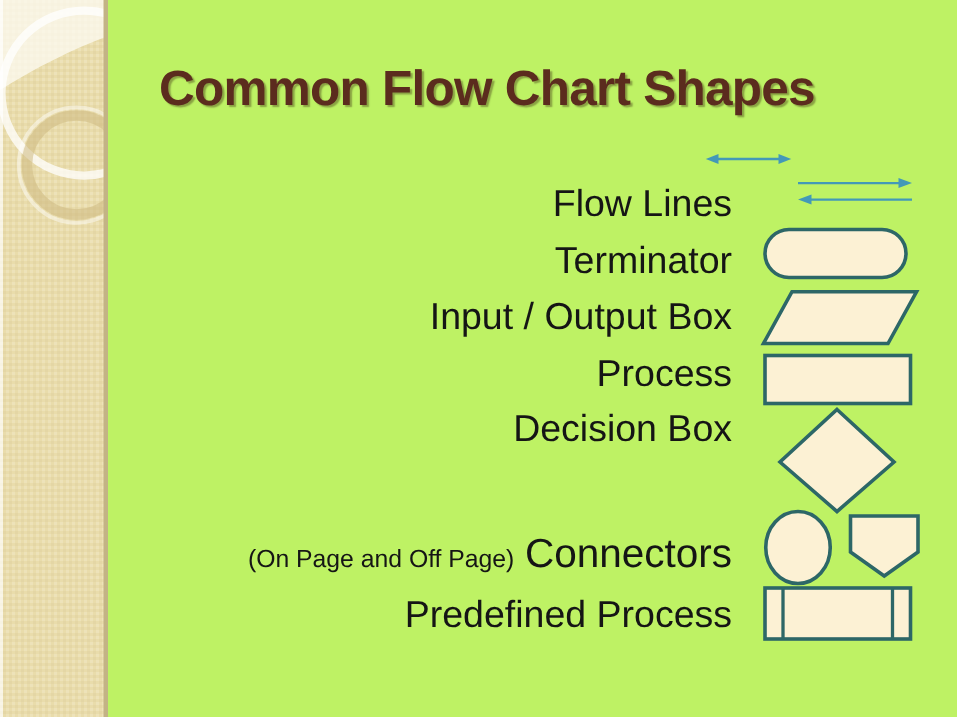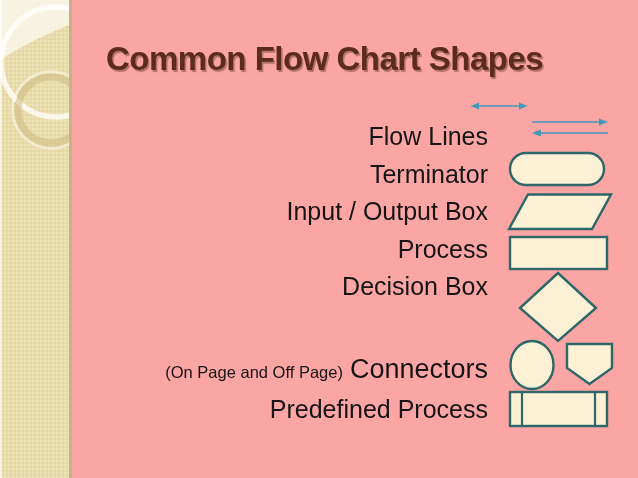--- a/index.html
+++ b/index.html
@@ -1,19 +1,19 @@
 <!DOCTYPE html>
 <html><head>
 <meta charset="utf-8">
 <style>
   html,body{margin:0;padding:0;background:#fff;}
   .slide{
     position:relative;
     width:638px;height:478px;
-    background:#fca5a5;
+    background:#bef264;
     overflow:hidden;
     font-family:"Liberation Sans", sans-serif;
   }
   
   .sidebar{position:absolute;left:0;top:0;}
   
   .title{
     position:absolute;
     left:106px;top:40px;
     margin:0;

